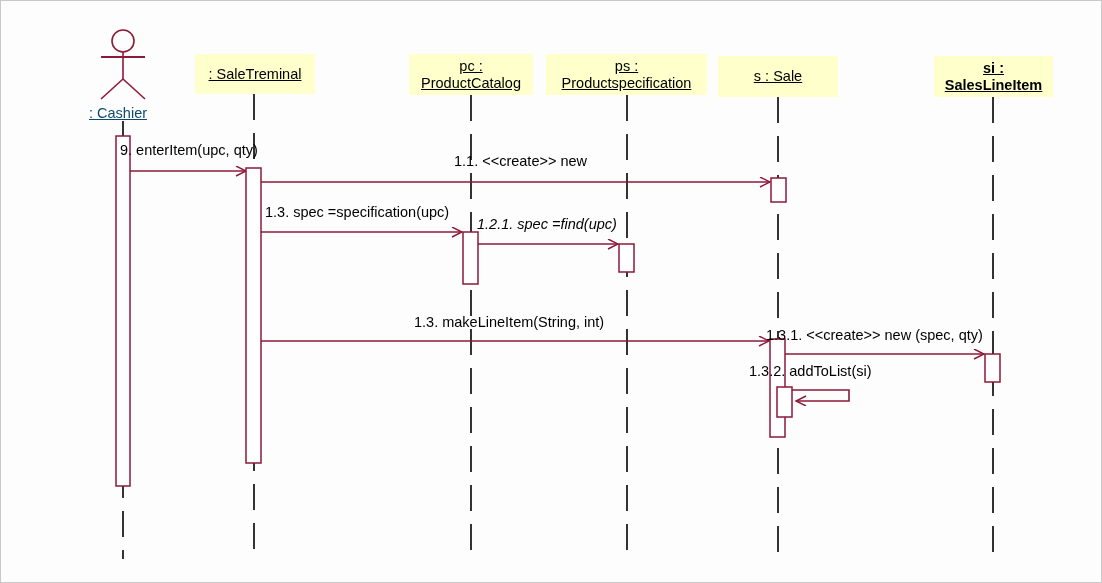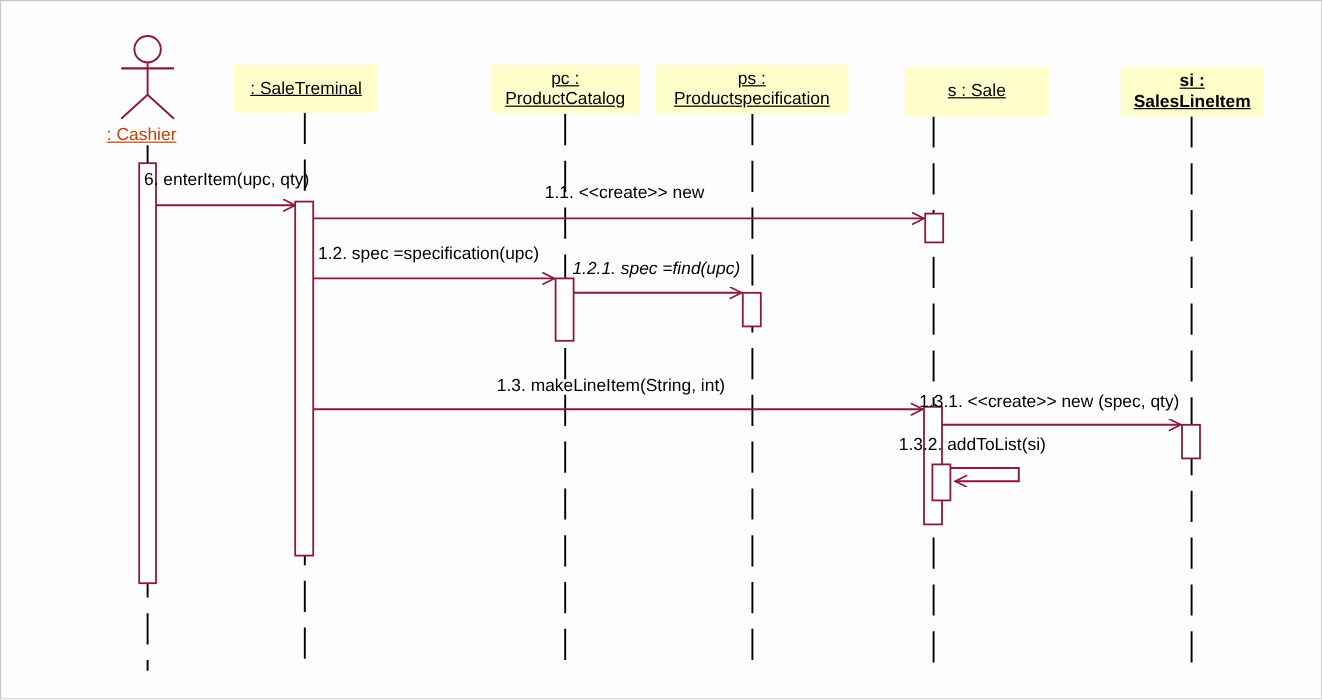--- a/index.html
+++ b/index.html
@@ -45,21 +45,21 @@
   .msg-label {
     position: absolute;
     font-size: 14.5px;
     color: #000000;
     white-space: nowrap;
     line-height: 16px;
   }
   .actor-label {
     position: absolute;
     font-size: 14.5px;
-    color: #c2410c;
+    color: #0c4a6e;
     white-space: nowrap;
     text-decoration: underline;
   }
 </style>
 </head>
 <body>
 
 <div id="canvas">
   <svg id="diagram-svg" width="1102" height="583">
     <defs>
@@ -111,32 +111,32 @@
         <span>: SaleTreminal</span>
       </div>
       <div class="obj-box" style="left: 408px; top: 53px; width: 124px; height: 41px;">
         <span>pc :</span>
         <span>ProductCatalog</span>
       </div>
       <div class="obj-box" style="left: 545px; top: 53px; width: 161px; height: 41px;">
         <span>ps :</span>
         <span>Productspecification</span>
       </div>
-      <div class="obj-box" style="left: 717px; top: 55px; width: 120px; height: 41px; margin-left: 36px;">
+      <div class="obj-box" style="left: 717px; top: 55px; width: 120px; height: 41px;">
         <span>s : Sale</span>
       </div>
       <div class="obj-box" style="left: 933px; top: 55px; width: 119px; height: 41px; font-weight: bold;">
         <span>si :</span>
         <span>SalesLineItem</span>
       </div>
     </div>
   <div id="labels-layer">
-      <div class="msg-label" style="left: 119px; top: 141px;">6. enterItem(upc, qty)</div>
+      <div class="msg-label" style="left: 119px; top: 141px;">9. enterItem(upc, qty)</div>
       <div class="msg-label" style="left: 443px; top: 152px; margin-left: 10px;">1.1. &lt;&lt;create&gt;&gt; new</div>
-      <div class="msg-label" style="left: 264px; top: 203px;">1.2. spec =specification(upc)</div>
+      <div class="msg-label" style="left: 264px; top: 203px;">1.3. spec =specification(upc)</div>
       <div class="msg-label" style="left: 476px; top: 215px; font-style: italic;">1.2.1. spec =find(upc)</div>
       <div class="msg-label" style="left: 413px; top: 313px;">1.3. makeLineItem(String, int)</div>
       <div class="msg-label" style="left: 765px; top: 326px;">1.3.1. &lt;&lt;create&gt;&gt; new (spec, qty)</div>
       <div class="msg-label" style="left: 748px; top: 362px;">1.3.2. addToList(si)</div>
     </div>
 
   <div class="actor-label" id="actor-label" style="left: 88px; top: 104px;">: Cashier</div>
 </div>
 
 </body></html>

